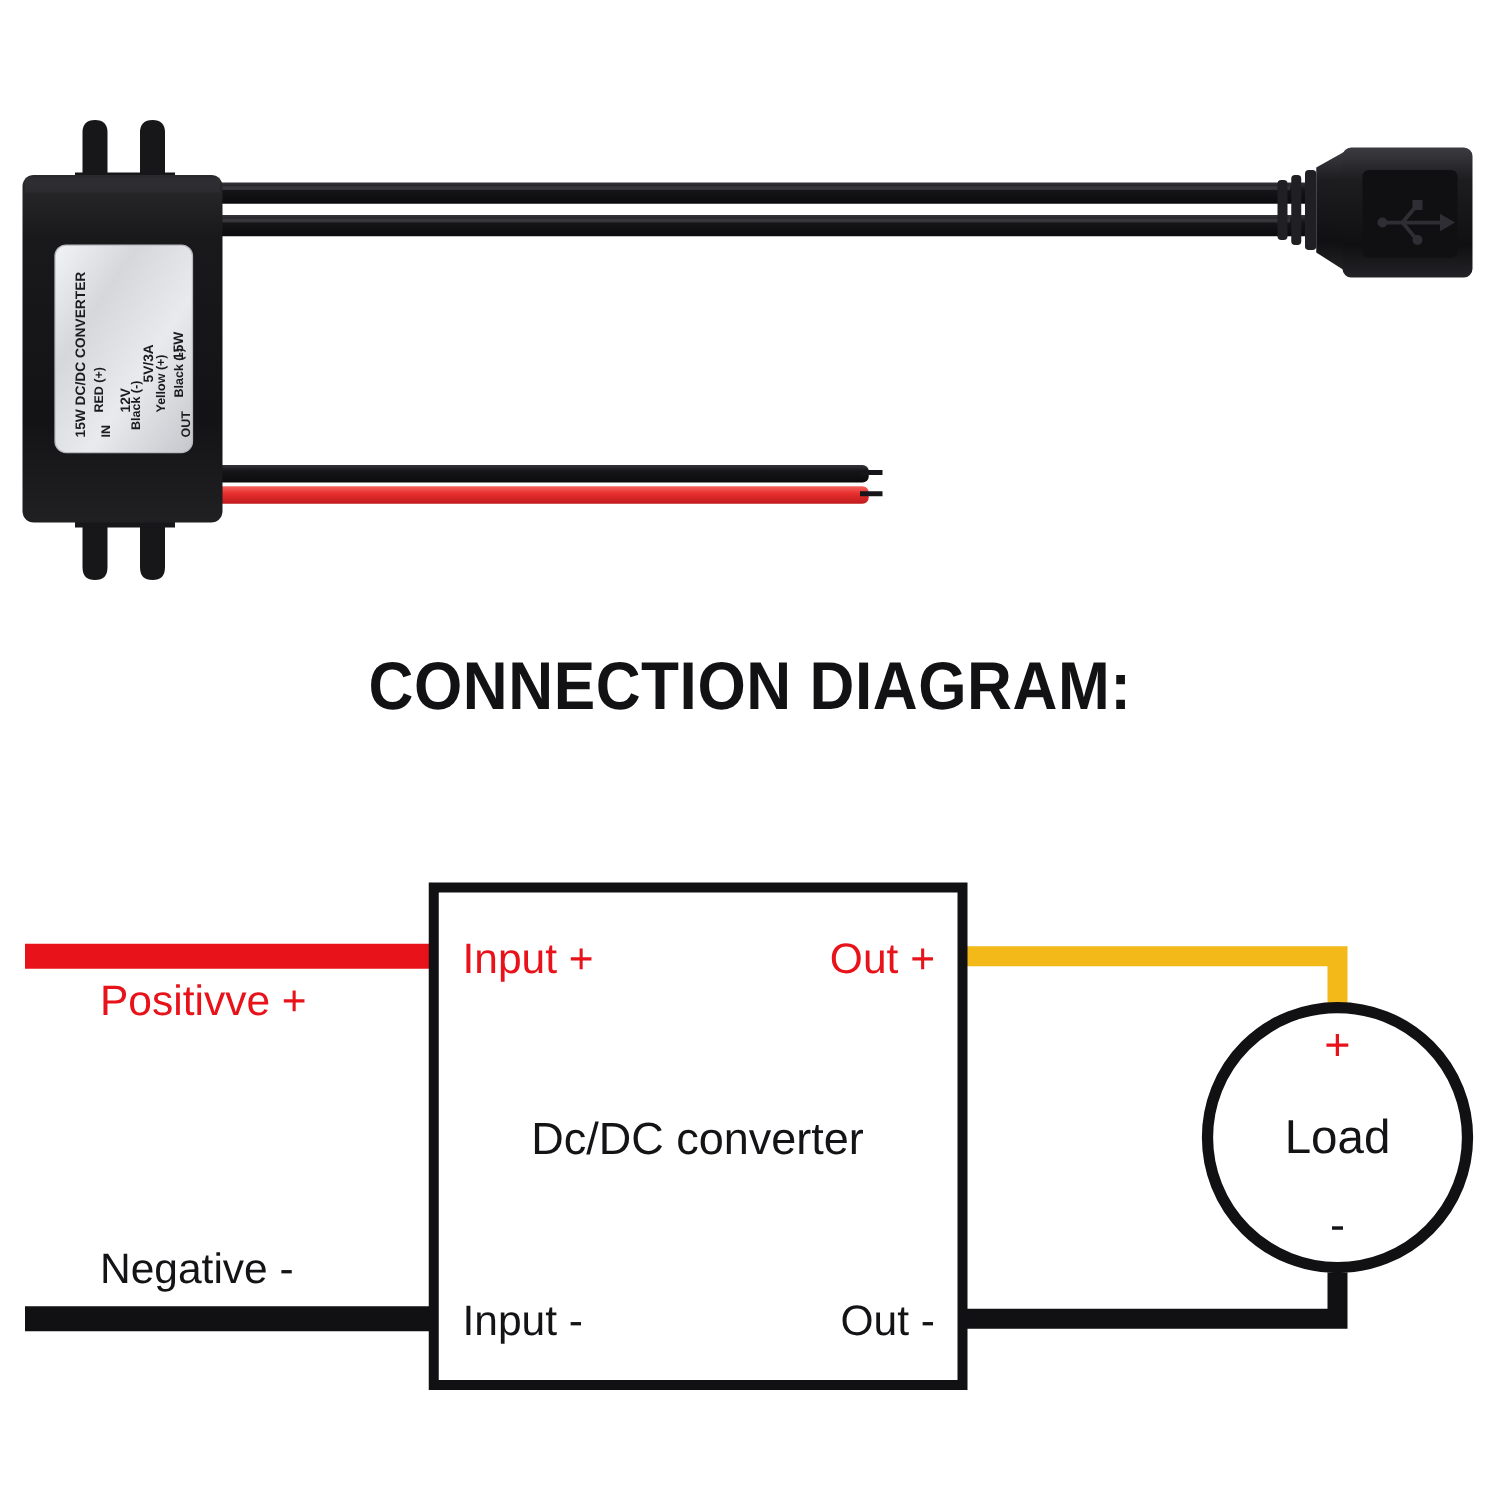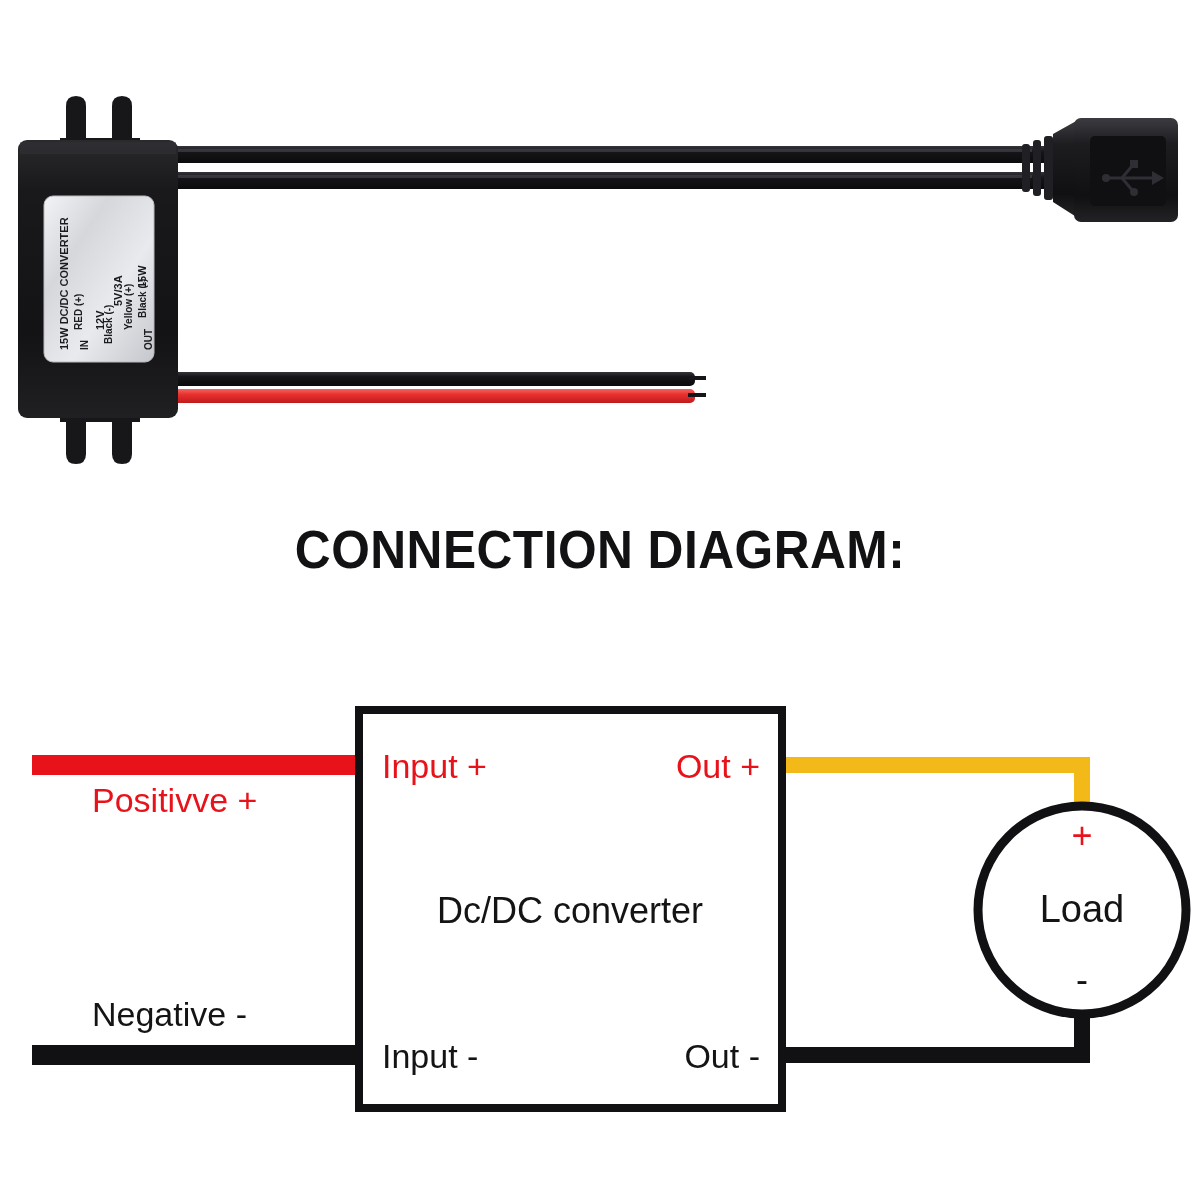--- a/index.html
+++ b/index.html
@@ -41,21 +41,21 @@
     letter-spacing: 0.5px;
     color: #121214;
     transform: scaleX(0.92);
     transform-origin: center top;
     white-space: nowrap;
   }
 
   
   #connection-diagram {
     position: absolute;
-    left: 12px; top: 620px;
+    left: 0; top: 620px;
     width: 1052px; height: 580px;
   }
   #connection-diagram svg { display: block; }
 
   .wire-red    { stroke: #e8131a; }
   .wire-black  { stroke: #111114; }
   .wire-yellow { stroke: #f2b919; }
 
   .diag-label {
     font-family: "Liberation Sans", sans-serif;

